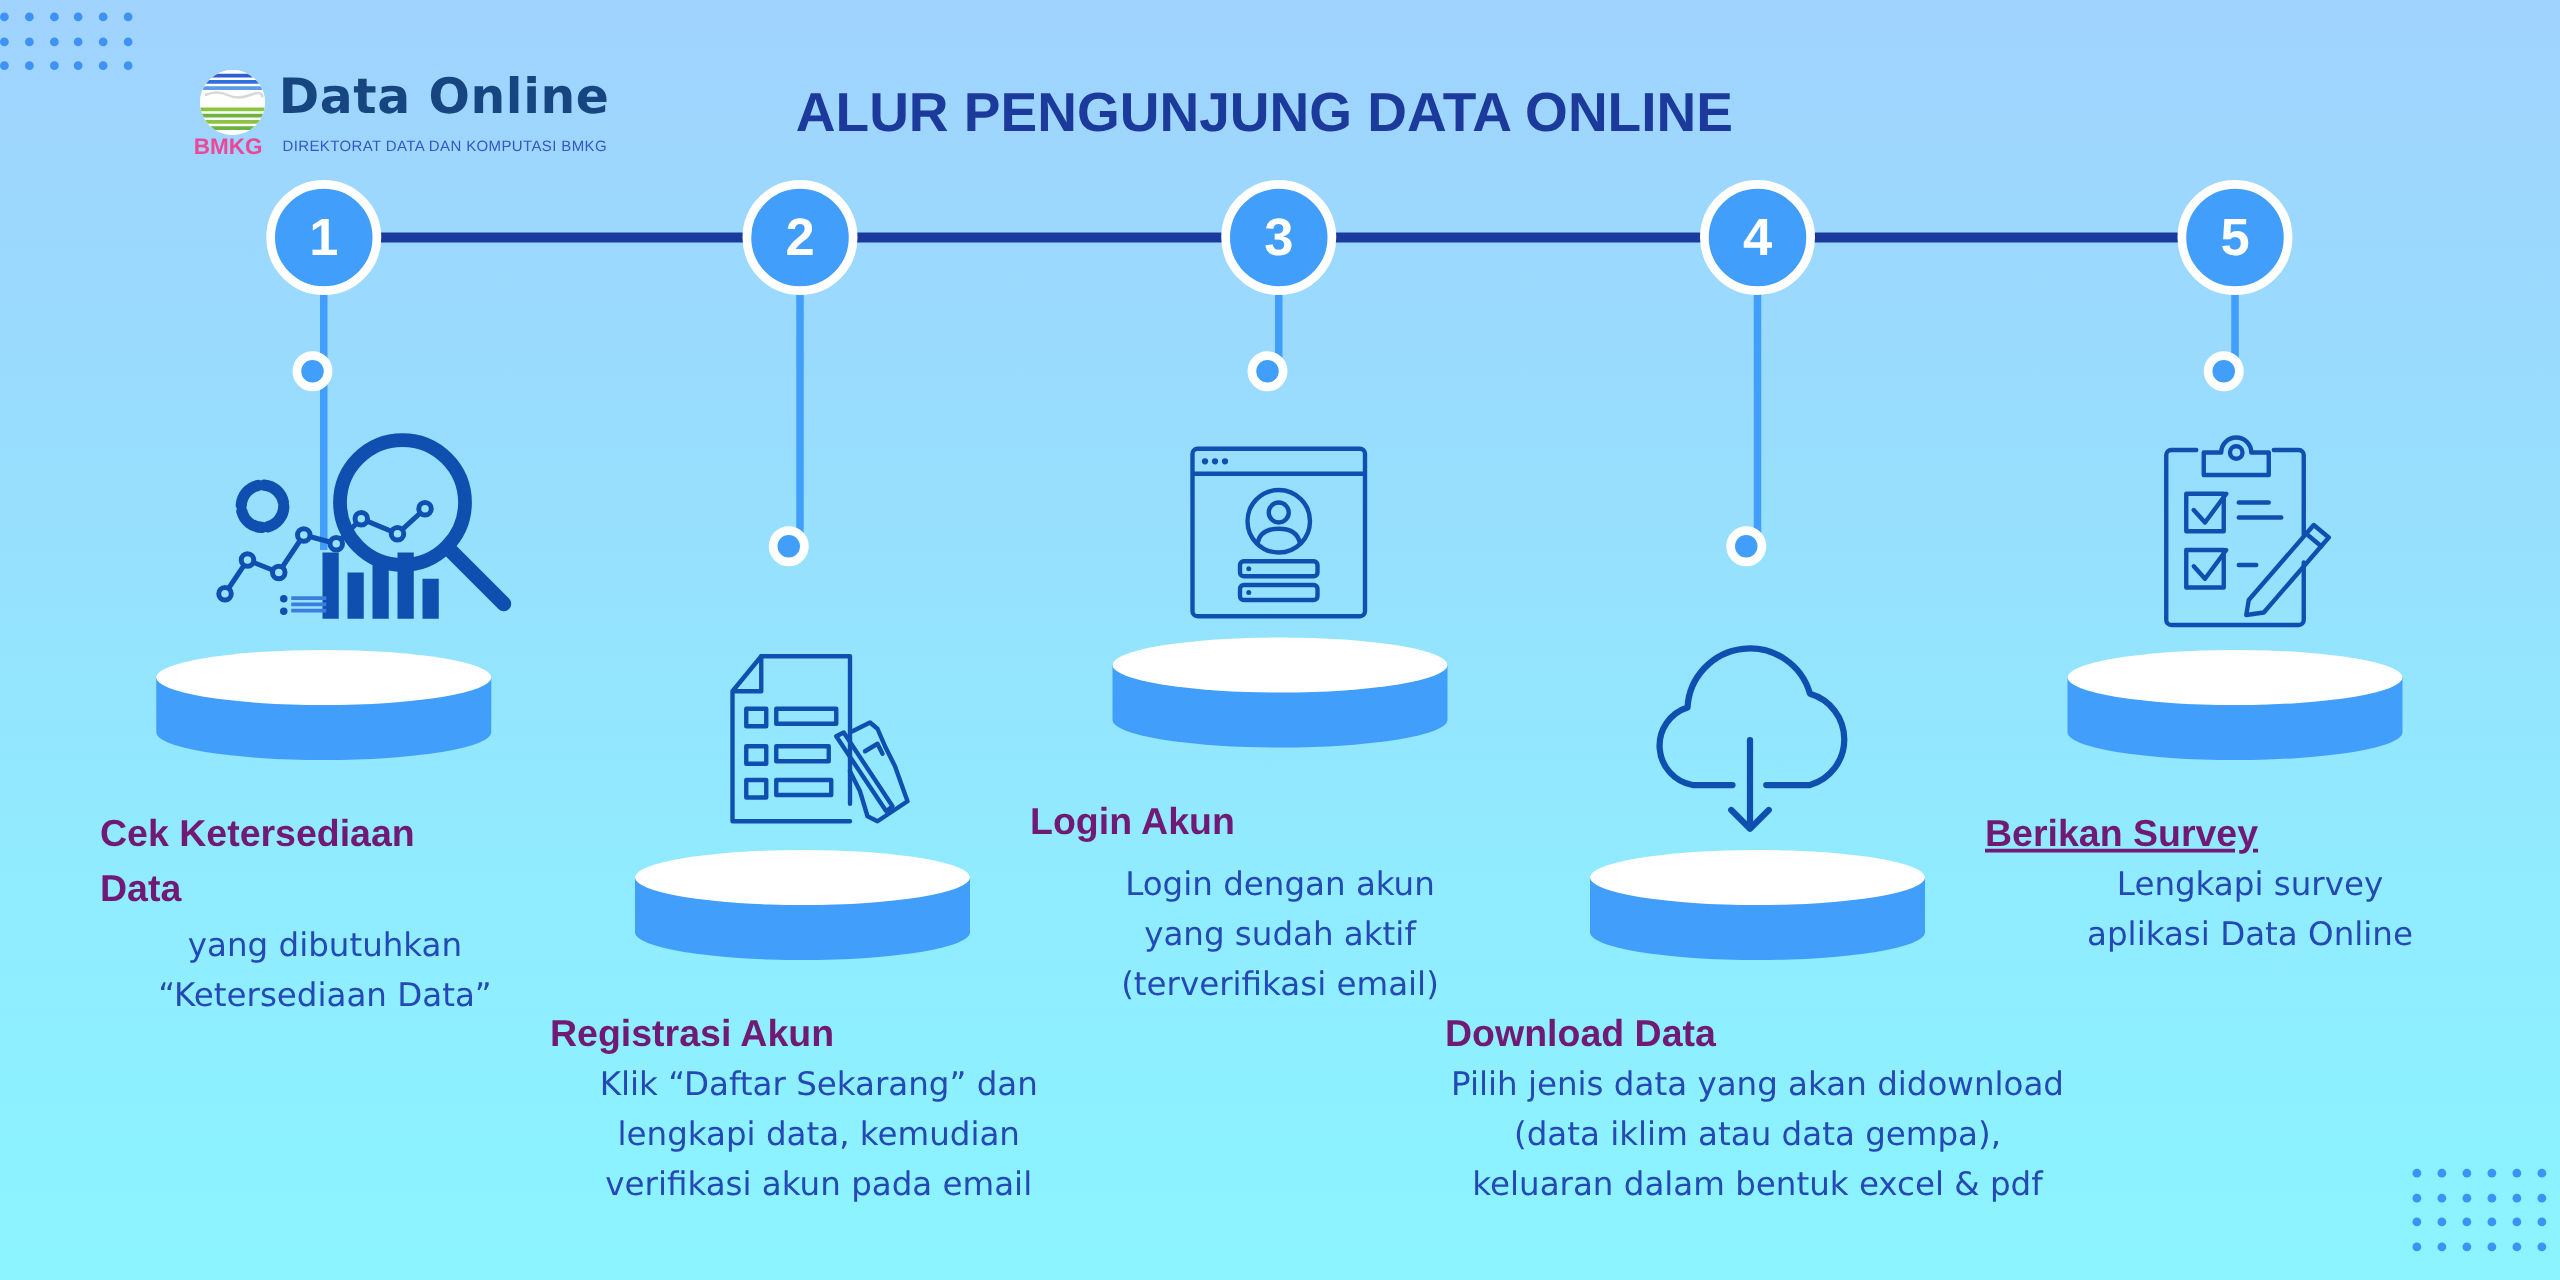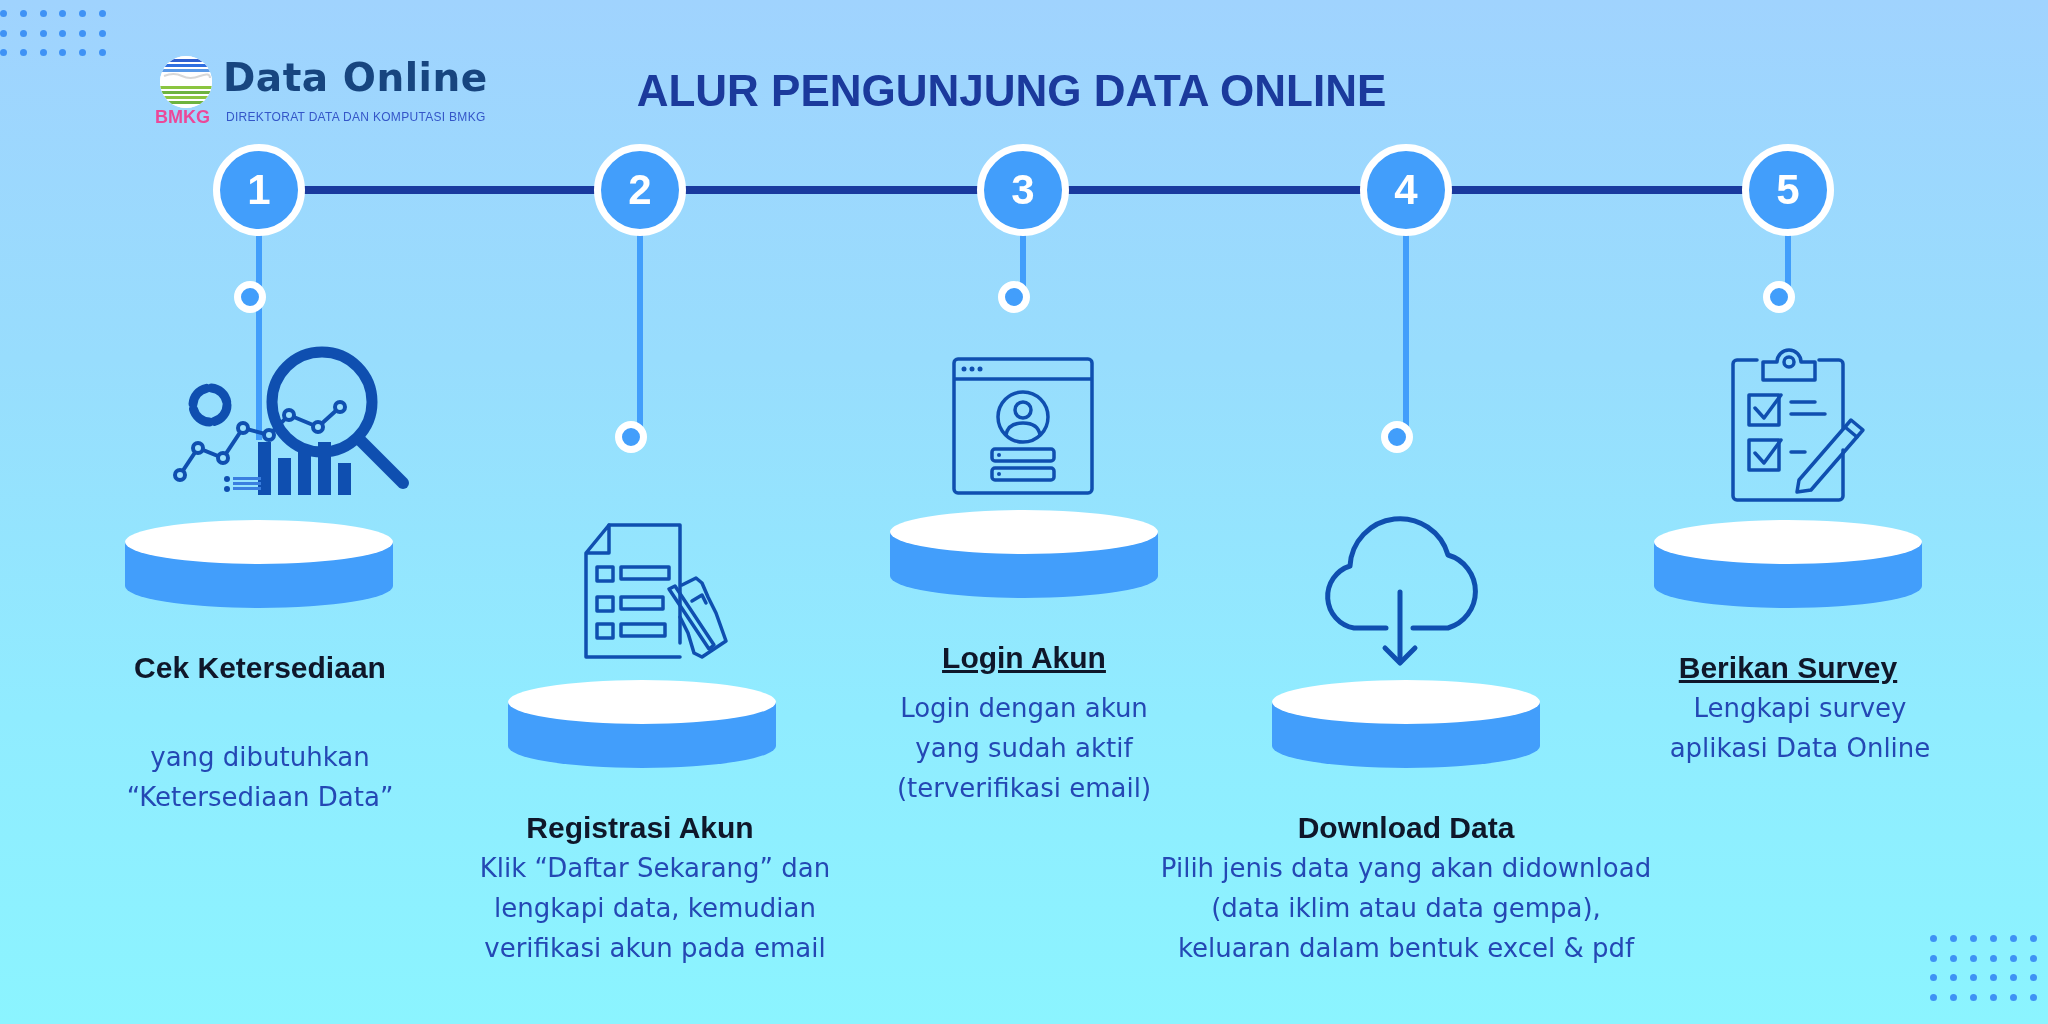--- a/index.html
+++ b/index.html
@@ -30,21 +30,21 @@
   .connector { position:absolute; width:6px; background:#429EFB; }
   .end-dot { position:absolute; width:18px; height:18px; border-radius:50%; background:#429EFB; border:7px solid #fff; }
 
   .pedestal { position:absolute; width:268px; height:88px; }
   .pedestal .side { position:absolute; left:0; top:22px; width:268px; height:66px; background:#429EFB; border-radius:0 0 134px 134px / 0 0 22px 22px; }
   .pedestal .top { position:absolute; left:0; top:0; width:268px; height:44px; border-radius:50%; background:#fff; }
 
   .icon { position:absolute; }
   .icon svg { width:100%; height:100%; overflow:visible; }
 
-  .step-title { position:absolute; text-align:center; font-family:"Liberation Sans", sans-serif; font-weight:bold; font-size:30px; color:#0f172a; line-height:44px; }
+  .step-title { position:absolute; text-align:left; font-family:"Liberation Sans", sans-serif; font-weight:bold; font-size:30px; color:#701a75; line-height:44px; }
   .step-desc { position:absolute; text-align:center; font-family:"DejaVu Sans", sans-serif; font-size:26px; color:#2448B4; line-height:40px; white-space:nowrap; }
 </style>
 </head>
 <body>
 
 <div class="dotgrid" id="dots-tl">
   <span></span>
     <span></span>
     <span></span>
     <span></span>
@@ -152,20 +152,21 @@
         <rect x="63" y="142" width="28" height="3" fill="#3A7FE0"></rect>
       </g>
     </svg>
   </div>
   <div class="pedestal" style="left:125px; top:520px;">
     <div class="side"></div>
       <div class="top"></div>
   </div>
   <div class="step-title" style="left:80px; width:360px; top:646px;">
     <div>Cek Ketersediaan</div>
+    <div>Data</div>
   </div>
   <div class="step-desc" style="left:80px; width:360px; top:737px;">
     <div>yang dibutuhkan</div>
     <div>“Ketersediaan Data”</div>
   </div>
 </div>
 
 <div>
   <div class="connector" style="left:637px; top:230px; height:210px;"></div>
   <div class="end-dot" style="left:615px; top:421px;"></div>
@@ -226,21 +227,21 @@
         <circle cx="28" cy="12" r="2.5"></circle>
         <circle cx="47" cy="98" r="2"></circle>
         <circle cx="47" cy="117" r="2"></circle>
       </g>
     </svg>
   </div>
   <div class="pedestal" style="left:890px; top:510px;">
     <div class="side"></div>
       <div class="top"></div>
   </div>
-  <div class="step-title" style="left:824px; width:400px; top:636px;text-decoration:underline;">
+  <div class="step-title" style="left:824px; width:400px; top:636px;">
     <div>Login Akun</div>
   </div>
   <div class="step-desc" style="left:824px; width:400px; top:688px;">
     <div>Login dengan akun</div>
     <div>yang sudah aktif</div>
     <div>(terverifikasi email)</div>
   </div>
 </div>
 
 <div>

